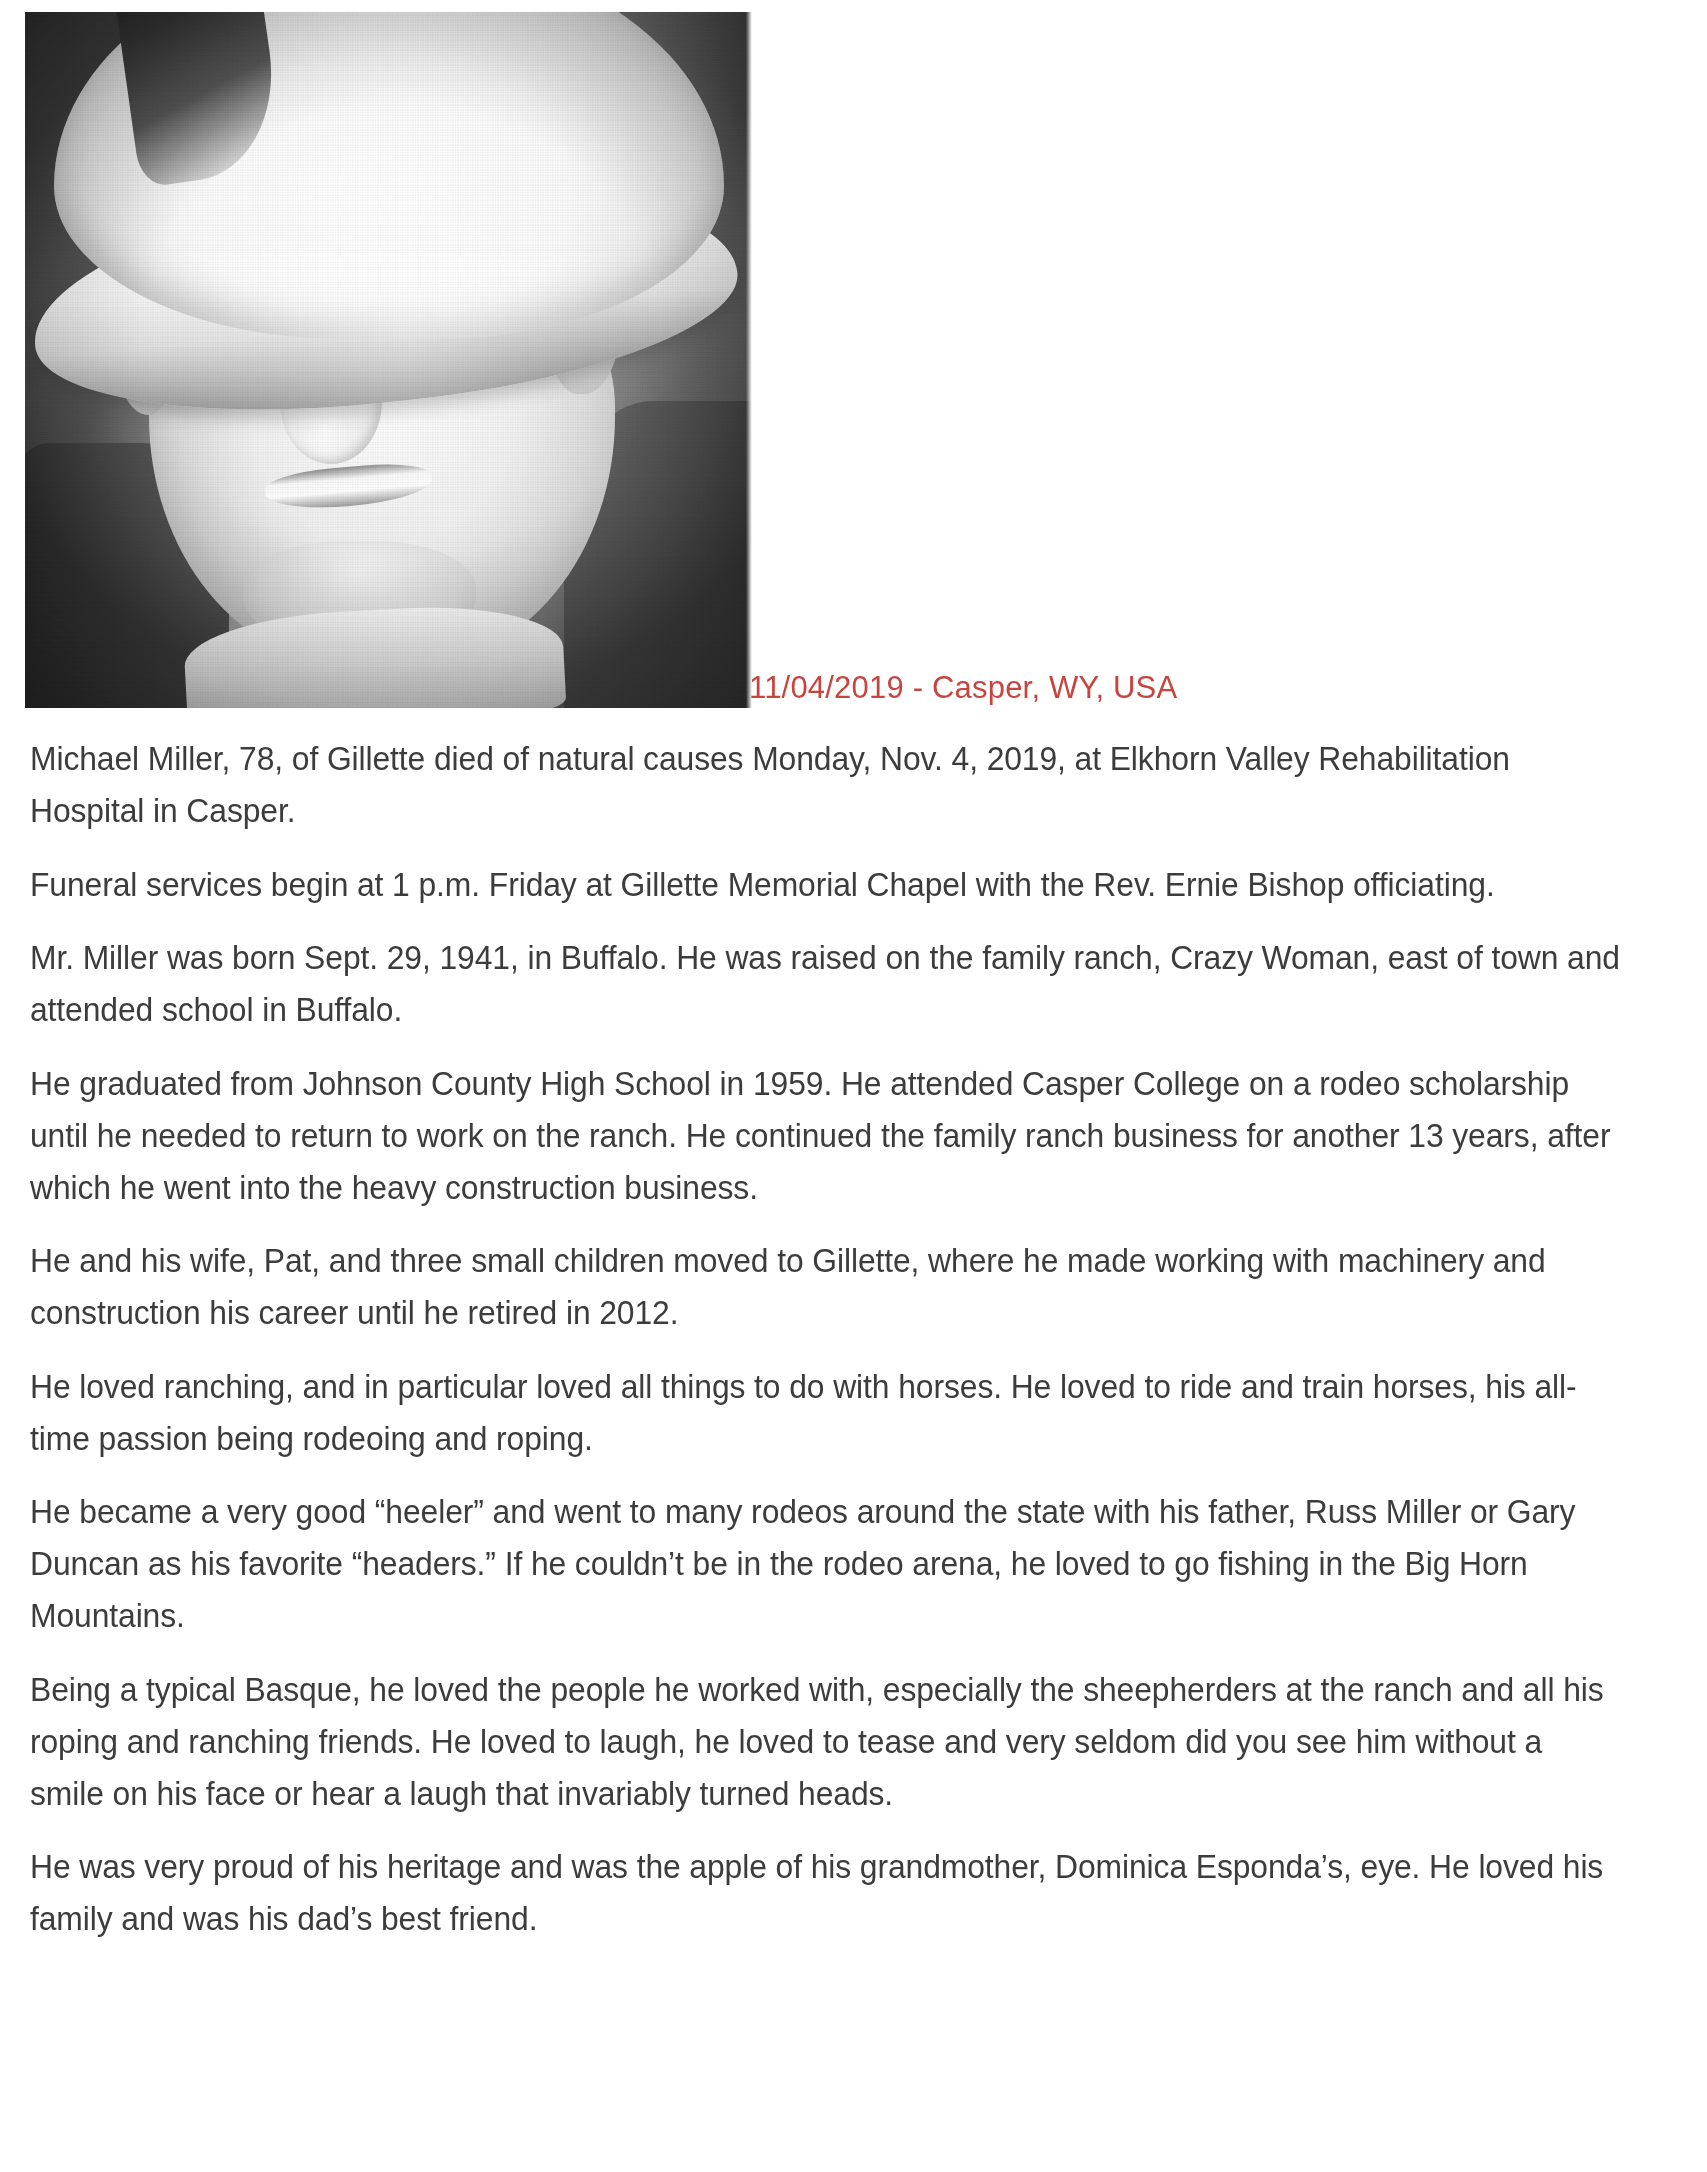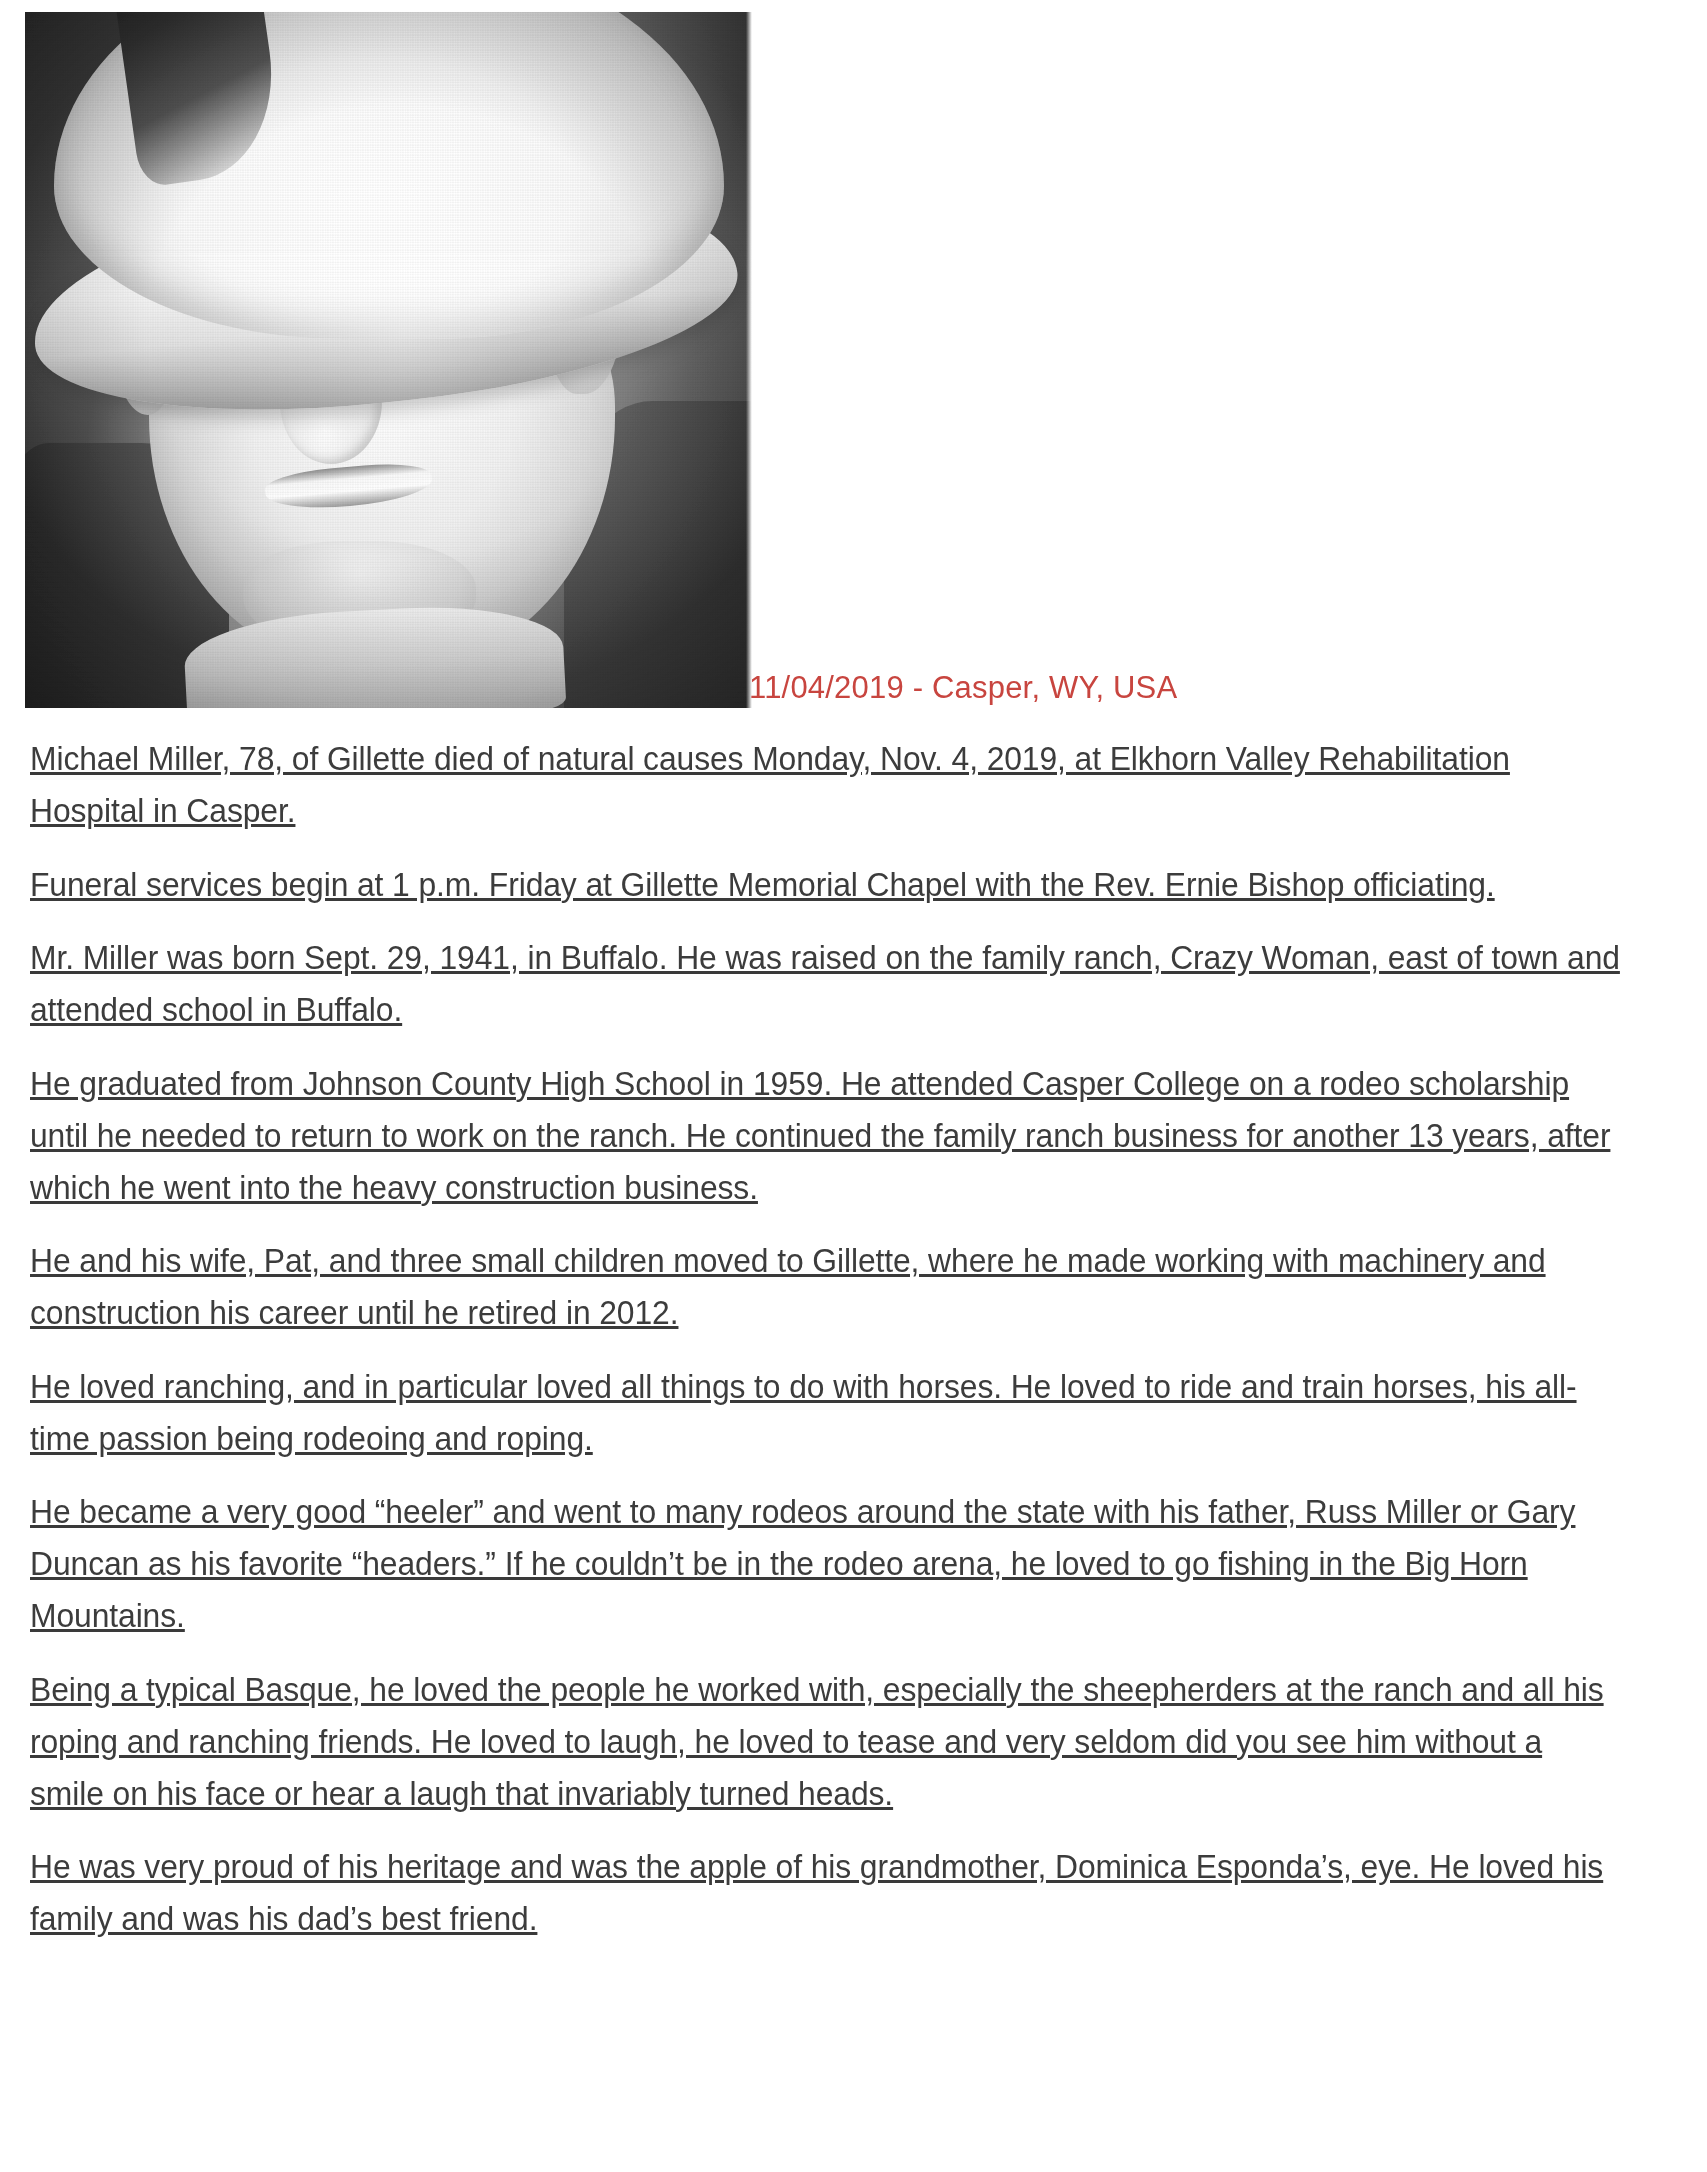--- a/index.html
+++ b/index.html
@@ -214,21 +214,20 @@
     letter-spacing: 0.2px;
     white-space: nowrap;
   }
 
   
   .article {
     position: absolute;
     left: 30px;
     top: 733px;
     width: 1650px;
-    text-decoration: underline;
   }
   .para {
     font-size: 33px;
     line-height: 52px;
     margin: 0 0 21.5px 0;
     color: #3c3c3c;
     letter-spacing: -0.1px;
     font-stretch: semi-condensed;
     transform: scaleX(0.965);
     transform-origin: left top;

